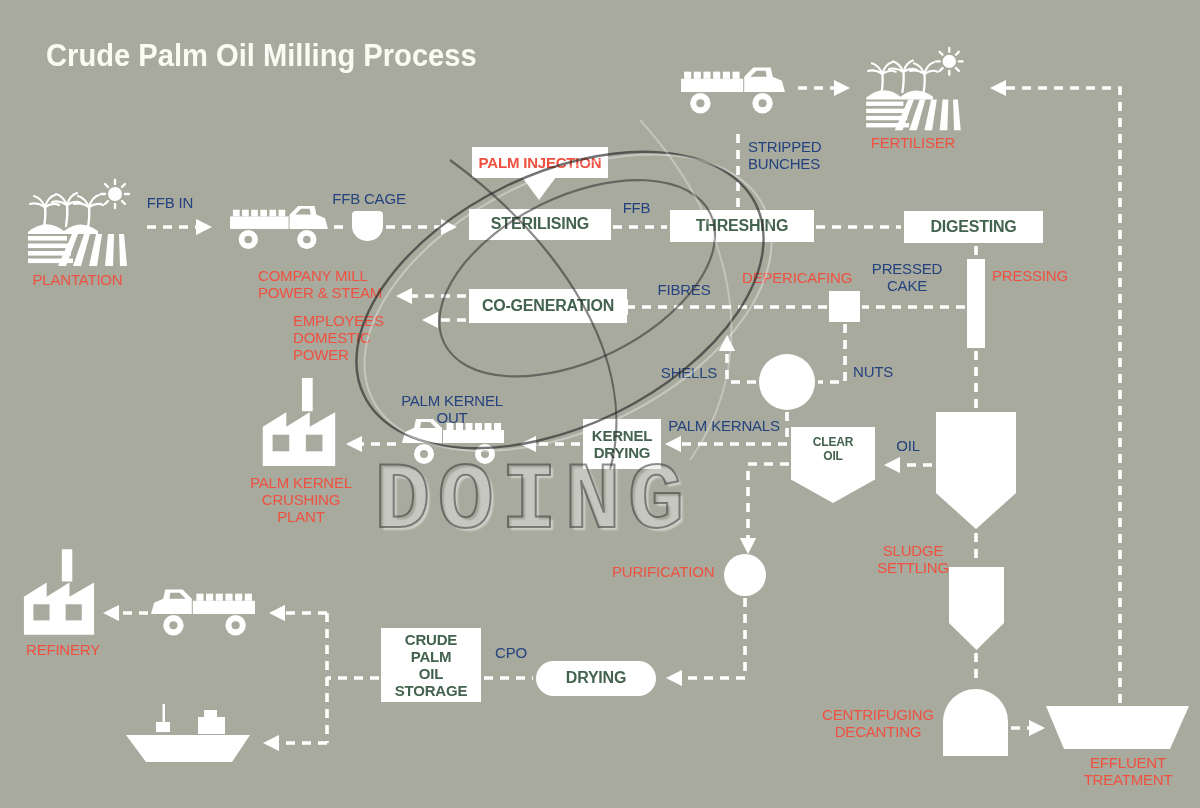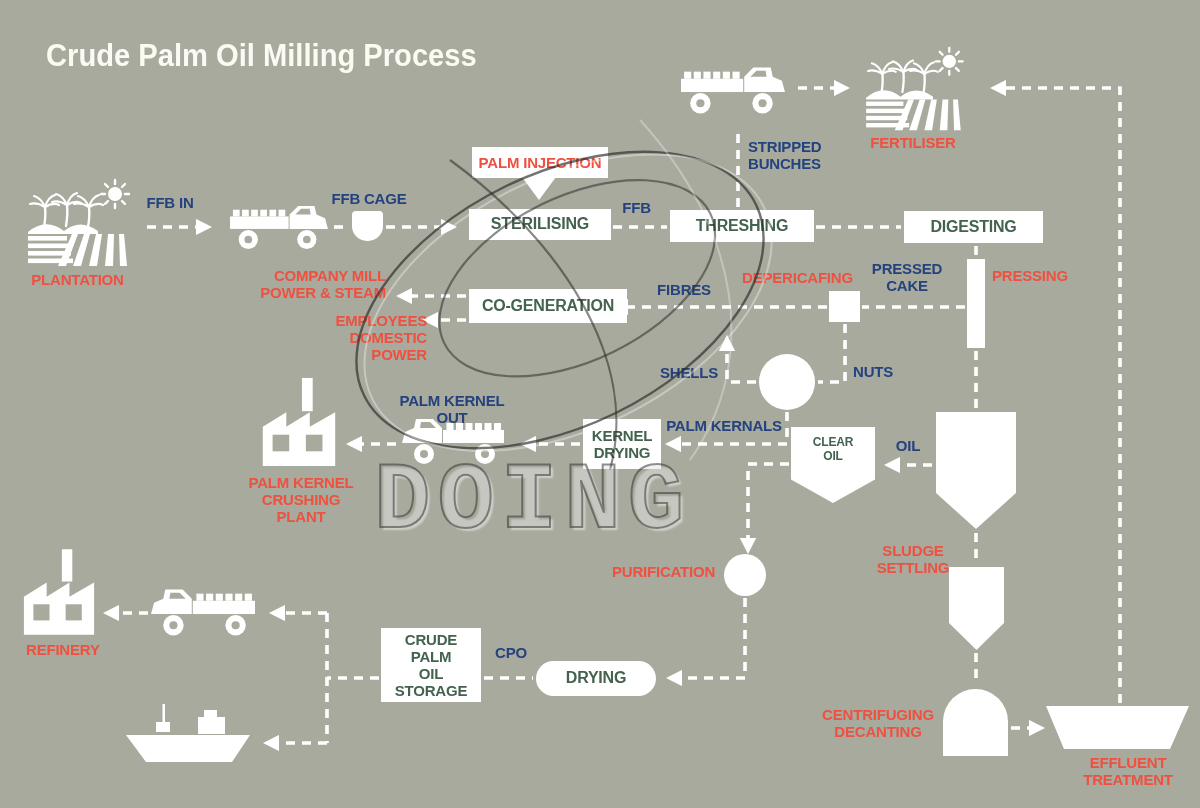--- a/index.html
+++ b/index.html
@@ -7,27 +7,27 @@
     position:relative;width:1200px;height:808px;overflow:hidden;
     background:#a9aa9e;
     font-family:"Liberation Sans",sans-serif;
   }
   .abs{position:absolute;}
   .title{
     font-size:31px;font-weight:bold;color:#fbfbf4;letter-spacing:0px;
     transform:scaleX(0.94);transform-origin:left top;white-space:nowrap;
   }
   .lbl{
-    font-size:15px;font-weight:bold;line-height:1.12;white-space:pre-line;
+    font-size:15px;font-weight:normal;line-height:1.12;white-space:pre-line;
     letter-spacing:-0.2px;
   }
   .red{color:#ee5140;}
   .navy{color:#24427e;}
   .ctr{text-align:center;}
-  .rgt{text-align:right;}
+  .rgt{text-align:left;}
   .box{
     background:#fff;color:#44634f;font-weight:bold;font-size:16px;
     display:flex;align-items:center;justify-content:center;text-align:center;
     white-space:pre-line;line-height:1.15;letter-spacing:-0.2px;
   }
   .shape{background:#fff;}
   .circle{border-radius:50%;}
   .bubble-ptr{
     width:0;height:0;border-left:17px solid transparent;
     border-right:17px solid transparent;border-top:23px solid #fff;

